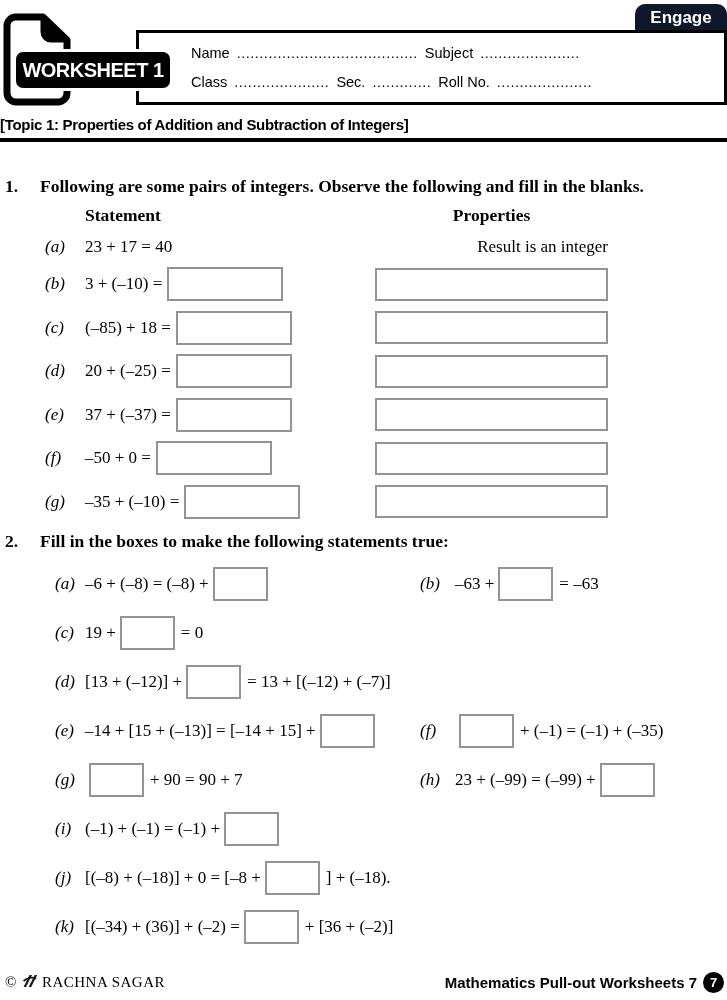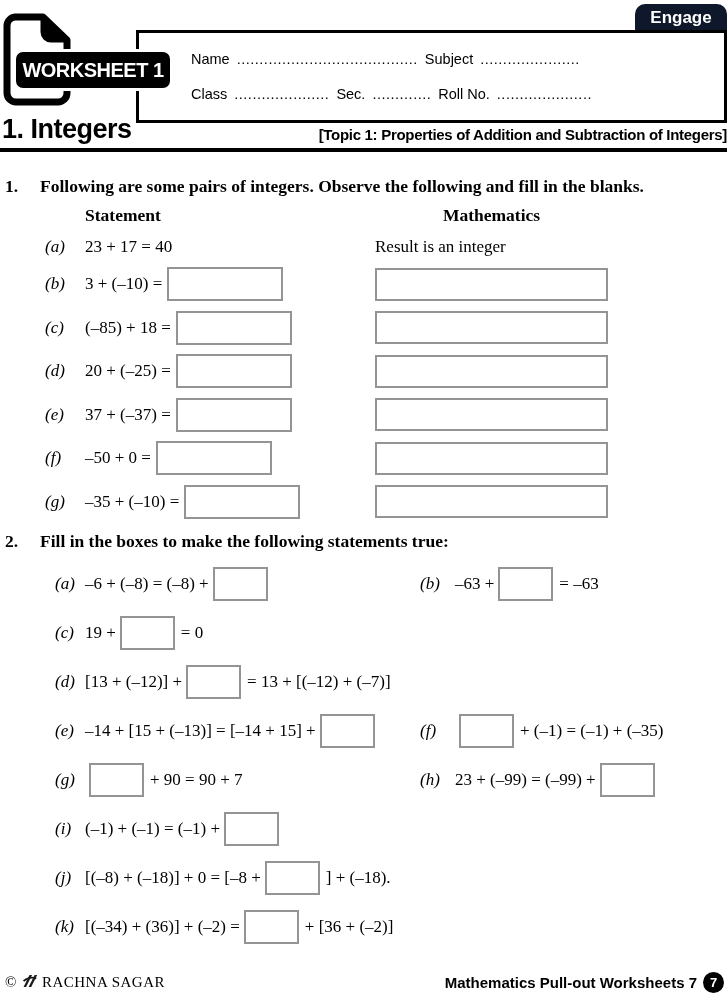--- a/index.html
+++ b/index.html
@@ -10,21 +10,21 @@
   }
   
   #header { position: absolute; top: 0; left: 0; width: 727px; height: 112px; }
   .engage-badge {
     position: absolute; top: 4px; right: 0; width: 92px; height: 27px;
     background: #0f172a; color: #fff; border-radius: 10px 10px 0 0;
     display: flex; align-items: center; justify-content: center;
     font-family: "Liberation Sans", sans-serif; font-weight: 900; font-size: 17px;
   }
   .header-box {
-    position: absolute; top: 30px; left: 136px; right: 0; height: 93px;
+    position: absolute; top: 30px; left: 136px; right: 0; height: 75px;
     border: 3px solid #000; background: #fff; display: flex;
   }
   .fields-area {
     flex: 1; display: flex; flex-direction: column; justify-content: space-evenly;
     padding-left: 52px; padding-right: 6px;
     font-family: "Liberation Sans", sans-serif; font-size: 14.5px;
   }
   .field-row { display: flex; gap: 7px; white-space: nowrap; overflow: hidden; align-items: baseline; }
   .dots { letter-spacing: 0.5px; color: #000; }
   .marks-area {
@@ -66,21 +66,21 @@
   .col-statement { position: absolute; left: 85px; }
   .col-observation { position: absolute; left: 375px; width: 233px; text-align: center; }
   .q1-row-a { display: flex; align-items: center; margin-top: 7px; height: 26px; font-size: 17px; }
   .q1-rows { margin-top: 7px; }
   .q1-row { display: flex; align-items: center; margin-bottom: 9.5px; padding-left: 45px; font-size: 17px; }
   .q1-row-a { padding-left: 45px; }
   .q1-letter { width: 40px; flex: 0 0 40px; font-style: italic; }
   .q1-stmt { width: 290px; flex: 0 0 290px; display: flex; align-items: center; }
   .stmt-box { width: 116px; height: 34px; margin-left: 5px; }
   .obs-box { width: 233px; height: 33px; }
-  .obs-text { width: 233px; text-align: left; }
+  .obs-text { width: 233px; text-align: right; }
   
   #q2 { position: absolute; top: 531px; left: 0; width: 727px; }
   .q2-line { display: flex; align-items: center; margin-top: 15px; min-height: 34px; font-size: 17px; }
   .q2-cell { display: flex; align-items: center; }
   .q2-left { width: 420px; flex: 0 0 420px; padding-left: 55px; }
   .q2-letter { width: 30px; flex: 0 0 30px; font-style: italic; }
   .q2-letter-r { width: 35px; flex: 0 0 35px; font-style: italic; }
   .q2-box { width: 55px; height: 34px; margin: 0 6px 0 4px; }
   .q2-pre, .q2-post { white-space: nowrap; }
   
@@ -129,32 +129,31 @@
       <path d="M12 4 H40 L64 27 V80 a9 9 0 0 1 -9 9 H13 a9 9 0 0 1 -9 -9 V13 a9 9 0 0 1 8 -9 Z" fill="#fff" stroke="#000" stroke-width="7" stroke-linejoin="round"></path>
       <path d="M40 4 L64 27 H48 a8 8 0 0 1 -8 -8 Z" fill="#000" stroke="#000" stroke-width="5" stroke-linejoin="round"></path>
     </svg>
   </div>
   <div class="ws-bar">
     <span>WORKSHEET 1</span>
   </div>
 </div>
 
 <div id="titlebar">
-  <span class="chapter">1. Integers</span>
   <span class="topic">[Topic 1: Properties of Addition and Subtraction of Integers]</span>
 </div>
 
 <div id="q1">
   <div class="q-head">
     <span class="q-num">1.</span>
     <span>Following are some pairs of integers. Observe the following and fill in the blanks.</span>
   </div>
   <div class="col-heads">
     <span class="col-statement">Statement</span>
-    <span class="col-observation">Mathematics</span>
+    <span class="col-observation">Properties</span>
   </div>
 
   <div class="q1-row-a">
     <span class="q1-letter">(a)</span>
     <span class="q1-stmt">23 + 17 = 40</span>
     <span class="obs-text">Result is an integer</span>
   </div>
 
   <div class="q1-rows">
     <div class="q1-row">

